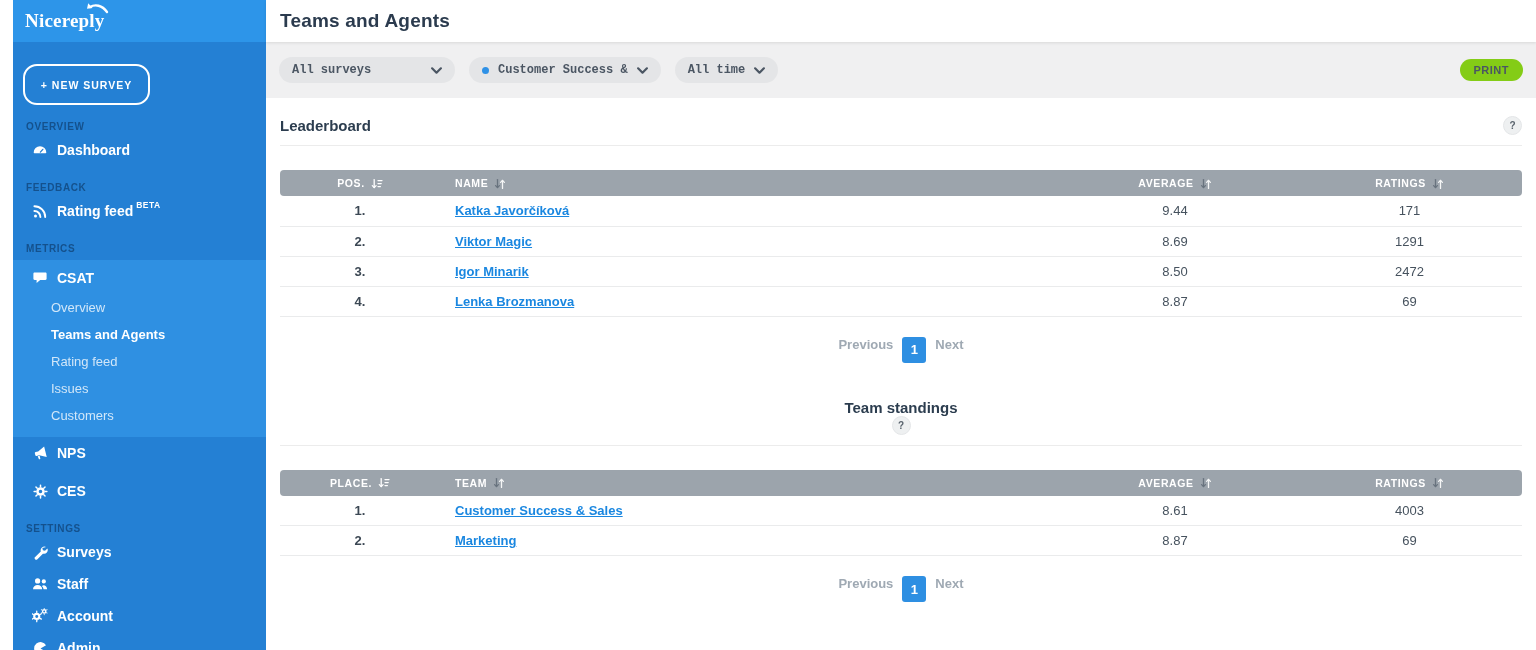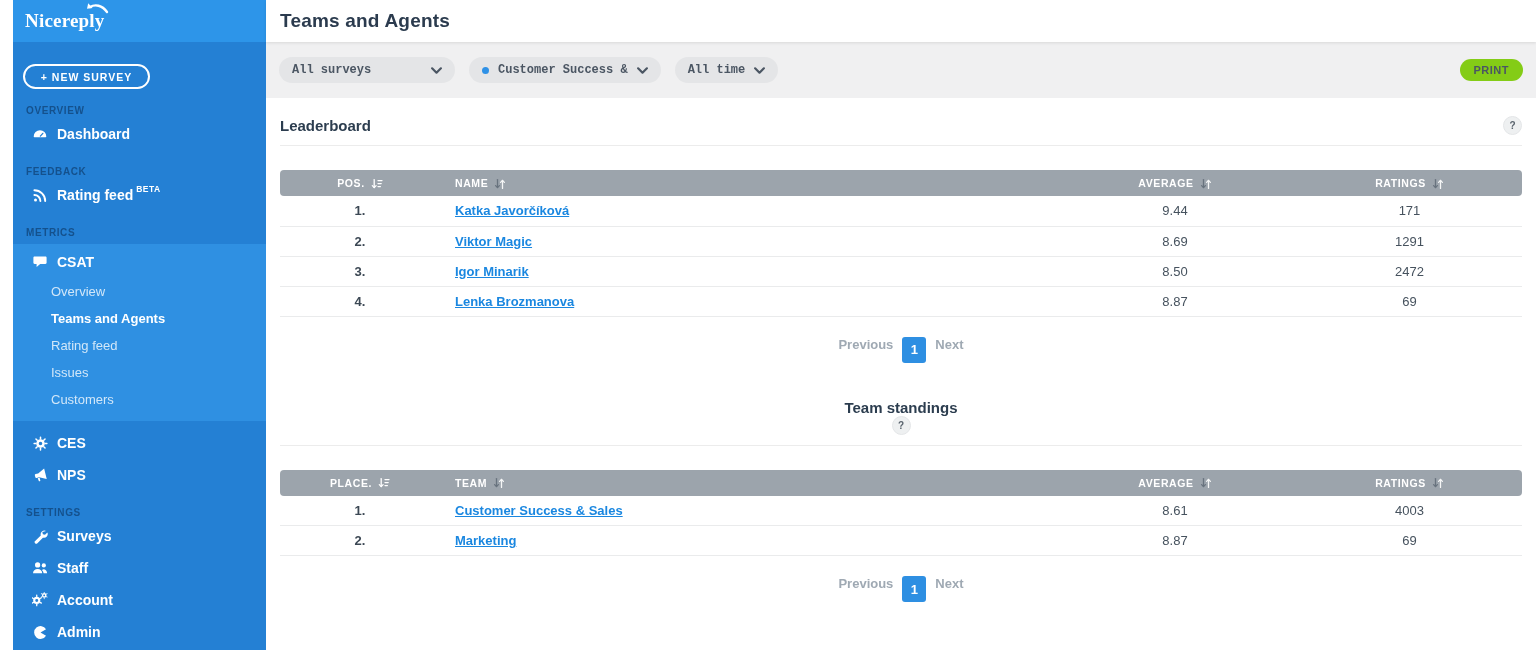--- a/index.html
+++ b/index.html
@@ -5,21 +5,21 @@
   * { margin:0; padding:0; box-sizing:border-box; }
   html,body { width:1536px; height:650px; overflow:hidden; background:#fff;
     font-family:"Liberation Sans","DejaVu Sans",sans-serif; }
   .app { display:flex; width:1536px; height:650px; }
 
   
   .sidebar { width:253px; min-width:253px; height:650px; background:#2480d4; color:#fff; position:relative;margin-left:13px; }
   .logo-band { height:42px; background:#2d95e9; display:flex; align-items:center; padding:0 12px; }
   .logo { position:relative; font-family:"Liberation Serif","DejaVu Serif",serif; font-weight:bold; font-size:19px; letter-spacing:.2px; cursor:pointer; }
   .logo svg.swoosh { position:absolute; right:-4px; top:-8px; }
-  .new-survey { display:block; margin:22px 10px 0; width:127px; height:25px; background:transparent;
+  .new-survey { display:block; margin:22px 10px 0; width:127px; height:41px; background:transparent;
     border:2px solid #fff; border-radius:14px; color:#fff; font-family:inherit;
     font-size:10.5px; font-weight:bold; letter-spacing:1px; cursor:pointer; }
   .section-label { margin:16px 13px 2px; font-size:10px; font-weight:bold; letter-spacing:.6px; color:rgba(11,52,97,.62); }
   .section-label.first { margin-top:16px; }
   .side-item { display:flex; align-items:center; gap:9px; padding:8px 19px; font-size:14px; font-weight:bold; cursor:pointer; }
   .side-item .ic { width:16px; height:16px; display:inline-flex; align-items:center; justify-content:center; flex:none; }
   .beta { font-size:8.5px; font-weight:bold; letter-spacing:.5px; vertical-align:top; position:relative; top:-3px; margin-left:3px; }
   .active-block { background:#2f90e2; margin-top:6px; padding-bottom:8px; }
   .active-block .side-item { padding-top:10px; }
   .sub-item { padding:6px 13px 6px 38px; font-size:13px; color:rgba(255,255,255,.78); cursor:pointer; }
@@ -120,48 +120,48 @@
         </span>
         <span>CSAT</span>
       </div>
       <div class="sub-item">Overview</div>
       <div class="sub-item active">Teams and Agents</div>
       <div class="sub-item">Rating feed</div>
       <div class="sub-item">Issues</div>
       <div class="sub-item">Customers</div>
     </div>
 
+    <div class="side-item">
+      <span class="ic">
+        <svg width="16" height="16" viewBox="0 0 16 16">
+            <g transform="rotate(-14 8 8)">
+              <path fill="#fff" d="M13.6 2.6v10.8L6.6 10H4a1.1 1.1 0 0 1-1.1-1.1V7.1A1.1 1.1 0 0 1 4 6h2.6z"></path>
+              <path fill="#fff" d="M5 10.6h2v2.6a.8.8 0 0 1-1.6 0z"></path>
+            </g>
+          </svg>
+      </span>
+      <span>NPS</span>
+    </div>
     <div class="side-item" style="margin-top:6px;">
       <span class="ic">
         <svg width="15" height="15" viewBox="0 0 16 16">
             <g fill="#fff">
               <rect x="7.2" y="0.4" width="1.6" height="3.4" rx=".7"></rect>
               <rect x="7.2" y="0.4" width="1.6" height="3.4" rx=".7" transform="rotate(45 8 8)"></rect>
               <rect x="7.2" y="0.4" width="1.6" height="3.4" rx=".7" transform="rotate(90 8 8)"></rect>
               <rect x="7.2" y="0.4" width="1.6" height="3.4" rx=".7" transform="rotate(135 8 8)"></rect>
               <rect x="7.2" y="0.4" width="1.6" height="3.4" rx=".7" transform="rotate(180 8 8)"></rect>
               <rect x="7.2" y="0.4" width="1.6" height="3.4" rx=".7" transform="rotate(225 8 8)"></rect>
               <rect x="7.2" y="0.4" width="1.6" height="3.4" rx=".7" transform="rotate(270 8 8)"></rect>
               <rect x="7.2" y="0.4" width="1.6" height="3.4" rx=".7" transform="rotate(315 8 8)"></rect>
               <path fill-rule="evenodd" d="M8 3.4a4.6 4.6 0 1 0 0 9.2 4.6 4.6 0 0 0 0-9.2zm0 2.7a1.9 1.9 0 1 1 0 3.8 1.9 1.9 0 0 1 0-3.8z"></path>
             </g>
           </svg>
       </span>
       <span>CES</span>
-    </div>
-    <div class="side-item">
-      <span class="ic">
-        <svg width="16" height="16" viewBox="0 0 16 16">
-            <g transform="rotate(-14 8 8)">
-              <path fill="#fff" d="M13.6 2.6v10.8L6.6 10H4a1.1 1.1 0 0 1-1.1-1.1V7.1A1.1 1.1 0 0 1 4 6h2.6z"></path>
-              <path fill="#fff" d="M5 10.6h2v2.6a.8.8 0 0 1-1.6 0z"></path>
-            </g>
-          </svg>
-      </span>
-      <span>NPS</span>
     </div>
 
     <div class="section-label">SETTINGS</div>
     <div class="side-item">
       <span class="ic">
         <svg width="15" height="15" viewBox="0 0 16 16">
             <path fill="#fff" d="M13.9 2.1a4 4 0 0 0-5.6 4.7L2.3 12.7a1.7 1.7 0 1 0 2.4 2.4l5.9-5.9a4 4 0 0 0 4.7-5.6L12.8 6l-2.3-.5L10 3.2z"></path>
           </svg>
       </span>
       <span>Surveys</span>

